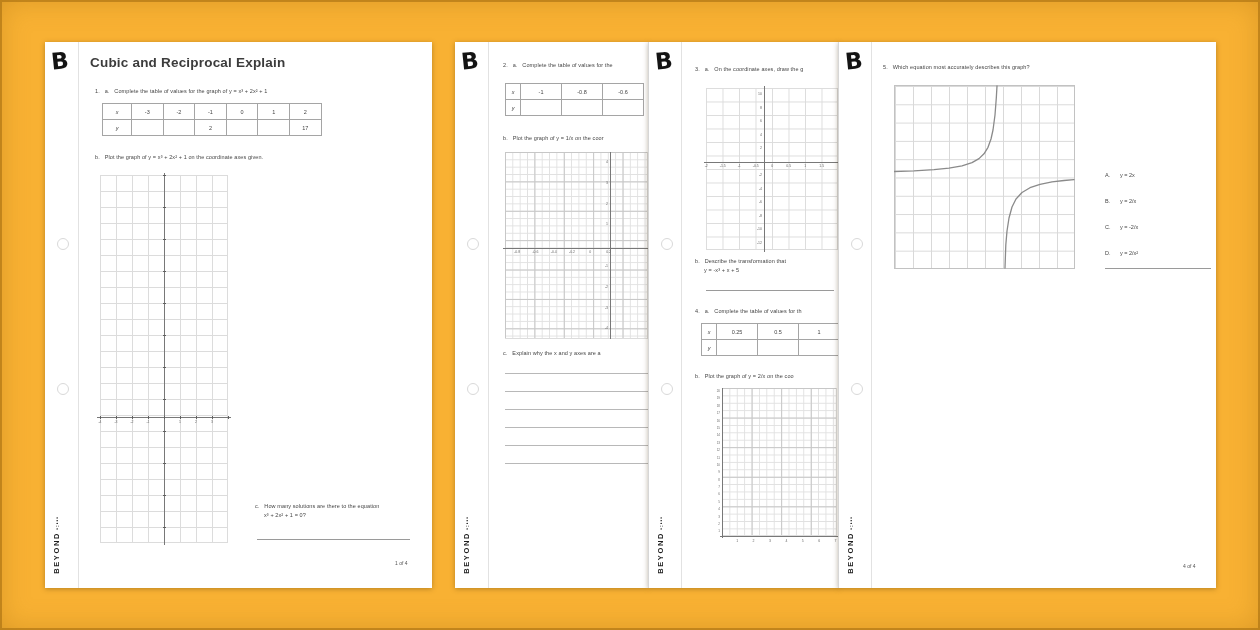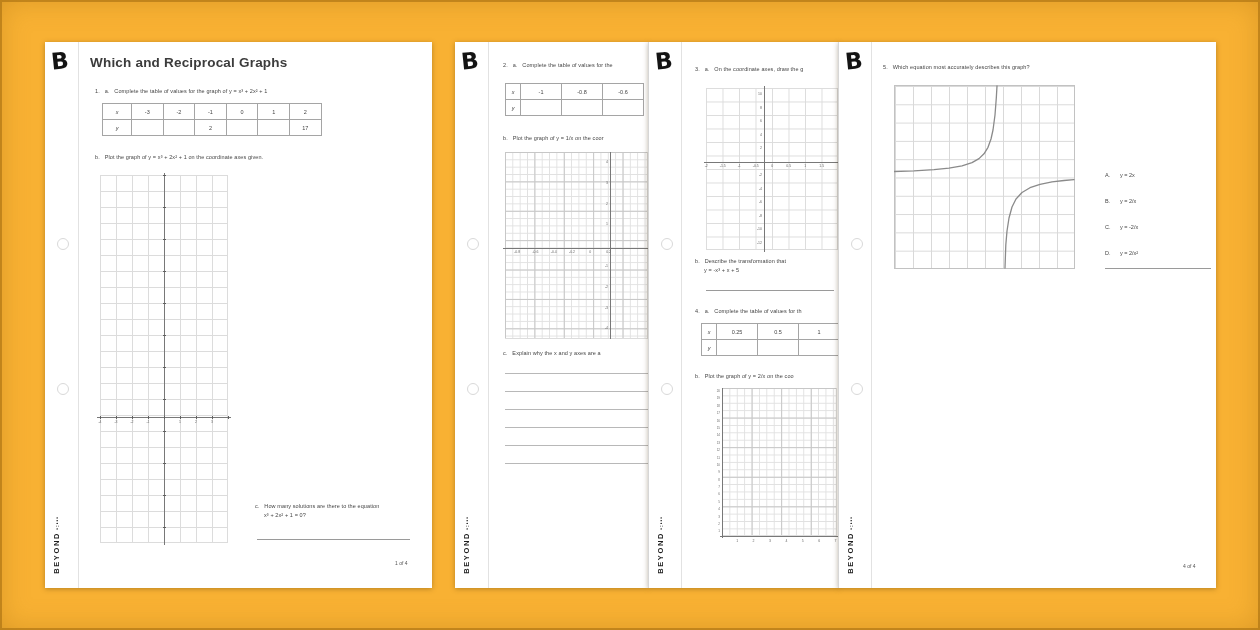--- a/index.html
+++ b/index.html
@@ -77,21 +77,21 @@
 </head>
 <body>
 
 <div class="page" id="p1">
   <div class="blogo">B</div>
   <div class="mrule"></div>
   <div class="hole" style="top:196px"></div>
   <div class="hole" style="top:341px"></div>
   <div class="beyond"><span>BEYOND</span><span class="bdots"> •:•••</span></div>
 
-  <div class="title">Which and Reciprocal Graphs</div>
+  <div class="title">Cubic and Reciprocal Explain</div>
   <div class="q" style="left:50px;top:46px">1.   a.   Complete the table of values for the graph of y = x³ + 2x² + 1</div>
 
   <div class="tbl tbl1" style="left:57px;top:61px">
     <div class="trow">
         <span class="cell">x</span>
         <span class="cell">-3</span>
         <span class="cell">-2</span>
         <span class="cell">-1</span>
         <span class="cell">0</span>
         <span class="cell">1</span>

